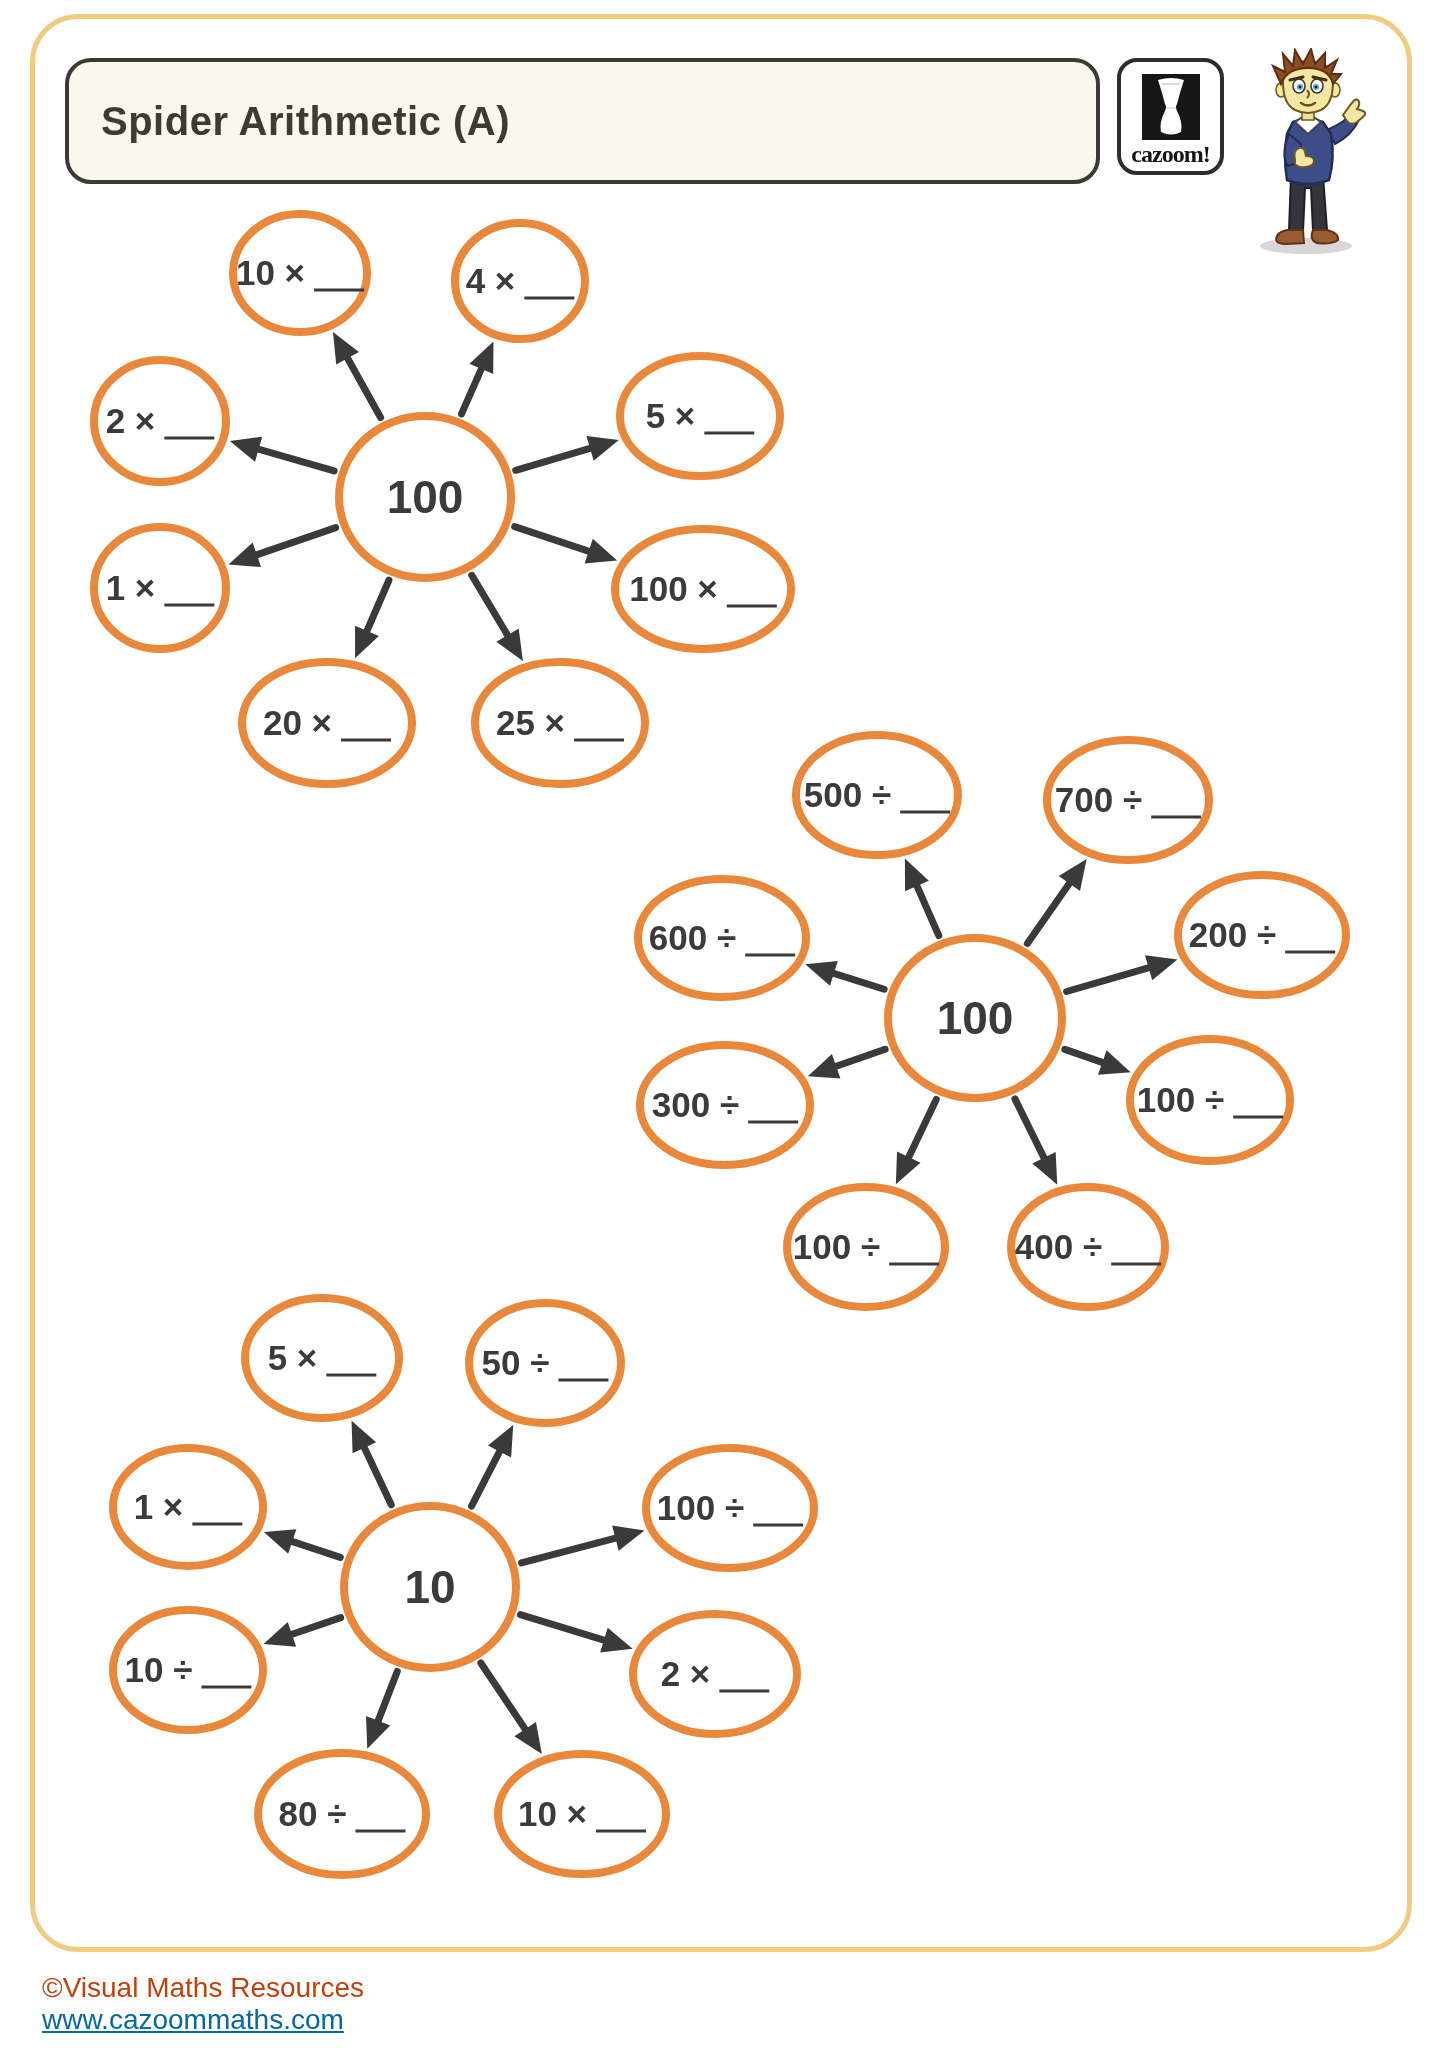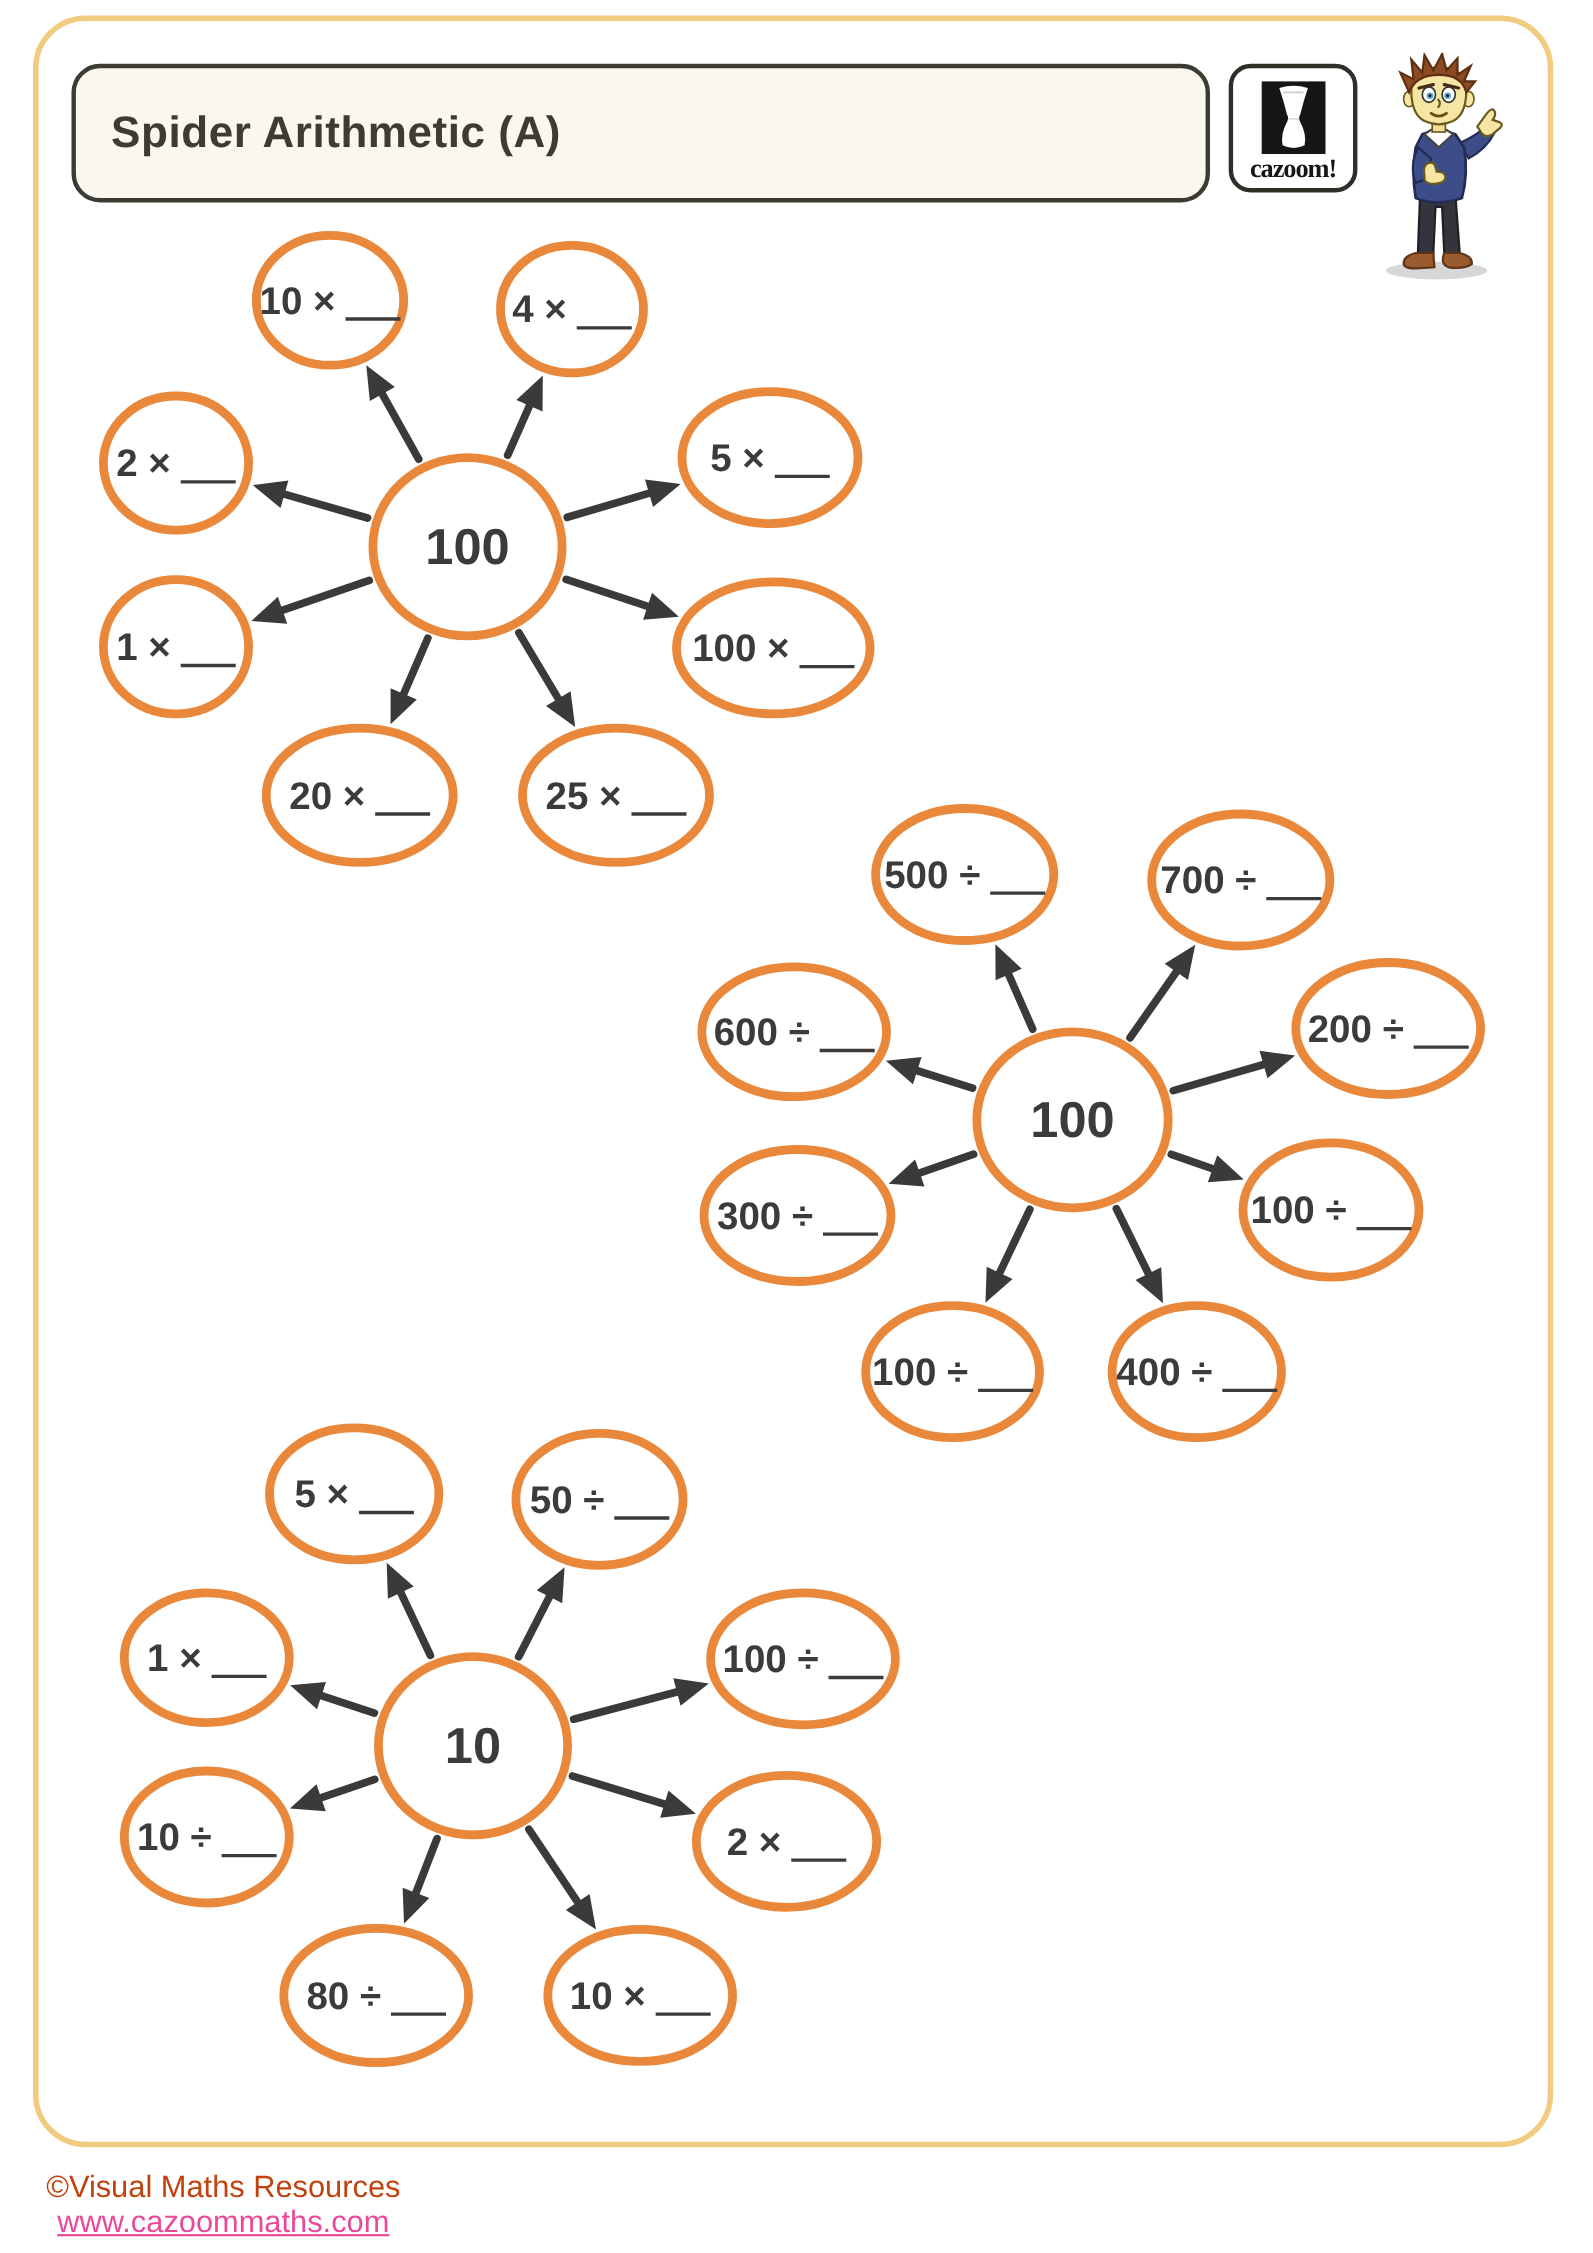--- a/index.html
+++ b/index.html
@@ -15,39 +15,39 @@
   .title-box{
     position:absolute;left:65px;top:58px;width:1035px;height:126px;
     background:#FAF7EE;border:4px solid #3C3B33;border-radius:26px;
     box-sizing:border-box;display:flex;align-items:center;
   }
   .title-box .title{
     margin-left:32px;font-size:40px;font-weight:800;letter-spacing:.5px;
     color:#3C3C34;
   }
   .logo-box{
-    position:absolute;left:1117px;top:58px;width:117px;height:117px;
+    position:absolute;left:1117px;top:58px;width:107px;height:117px;
     background:#FFFFFF;border:4px solid #2F2F2A;border-radius:20px;
     box-sizing:border-box;display:flex;flex-direction:column;align-items:center;
     justify-content:flex-start;
   }
   .logo-square{width:58px;height:66px;margin-top:12px;background:#161616;
     display:flex;align-items:center;justify-content:center;}
   .logo-text{
     font-family:"Liberation Serif", serif;font-weight:700;font-size:24px;
     color:#161616;letter-spacing:-1px;line-height:1;margin-top:2px;
   }
   .mascot{position:absolute;left:1243px;top:48px;width:130px;height:208px;}
   #diagram{position:absolute;left:0;top:0;}
   .node-label, .center-label{
     font-family:"Liberation Sans", sans-serif;font-weight:600;fill:#3B3B3B;
   }
   .footer{position:absolute;left:42px;top:1972px;line-height:1.15;}
   .footer .copyright{font-size:28px;color:#c2410c;}
-  .footer .website{font-size:28px;color:#ec4899;text-decoration:underline;text-align:center;}
+  .footer .website{font-size:28px;color:#0369a1;text-decoration:underline;}
 </style>
 </head>
 <body>
 
 <div class="gold-border"></div>
 
 <div class="title-box">
   <span class="title">Spider Arithmetic (A)</span>
 </div>
 

